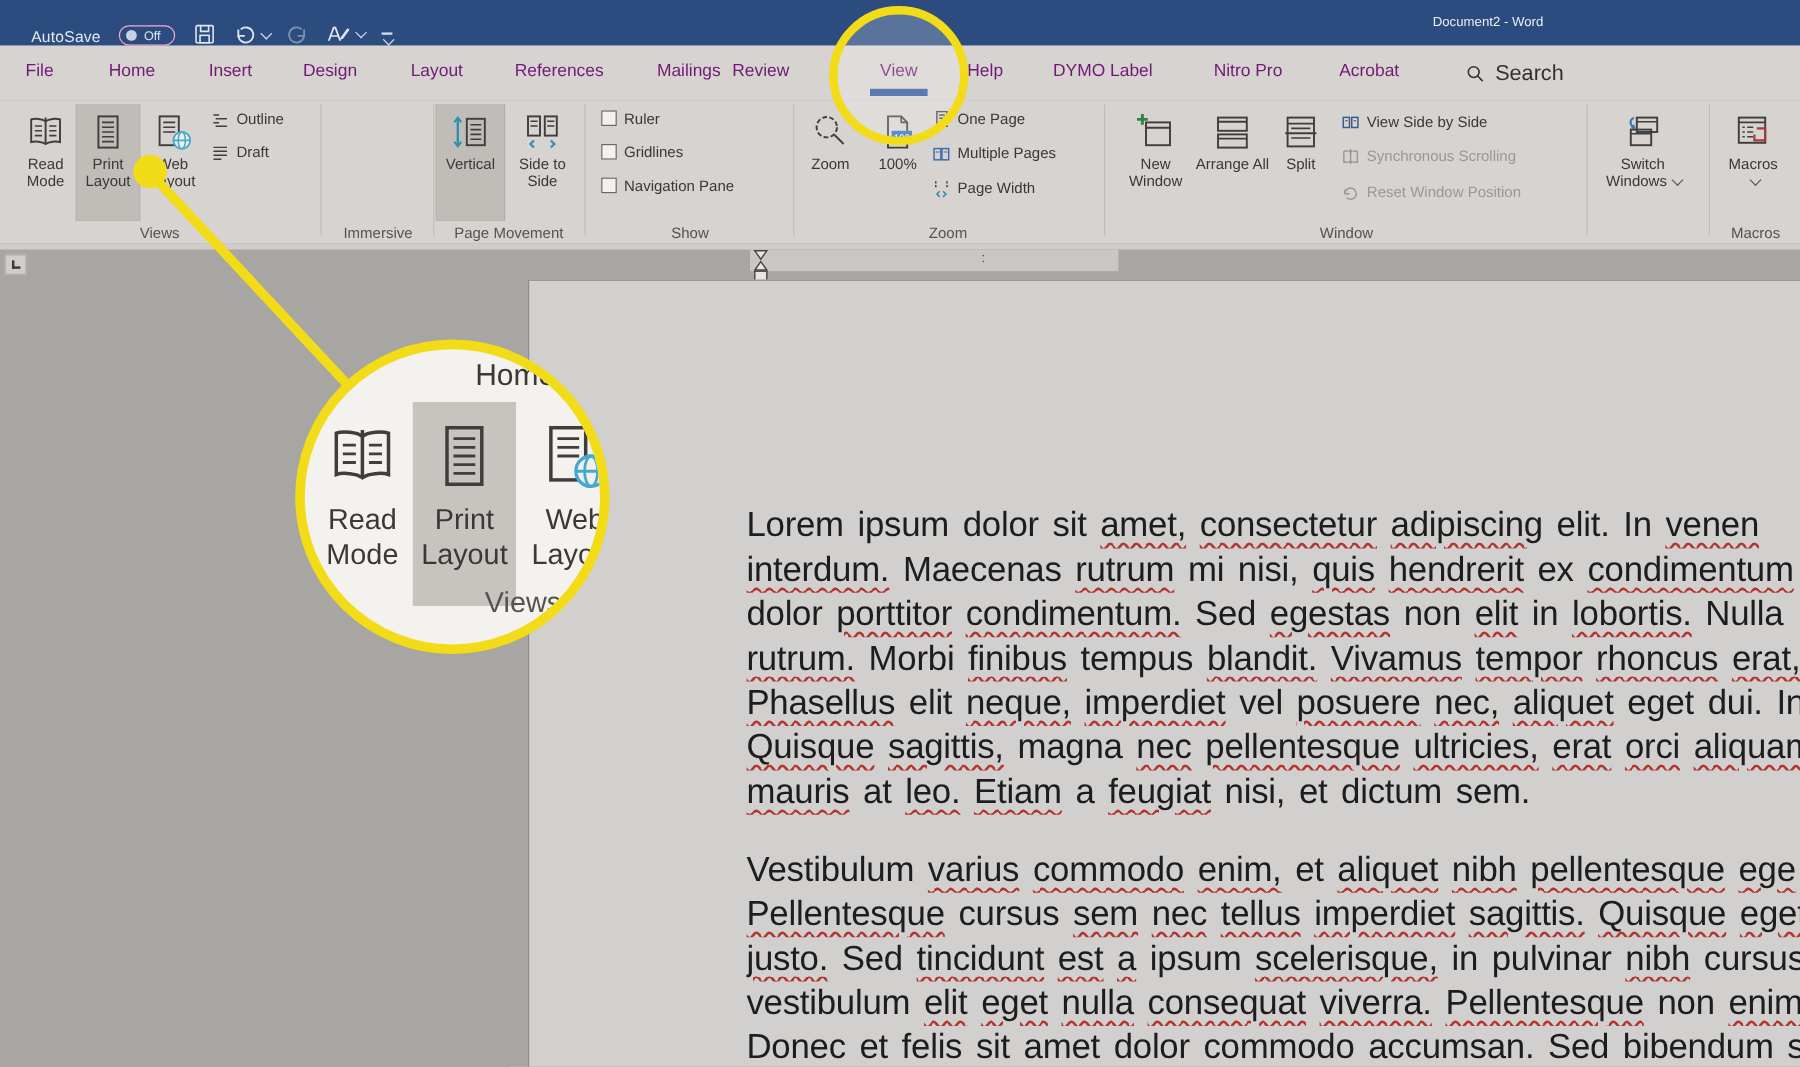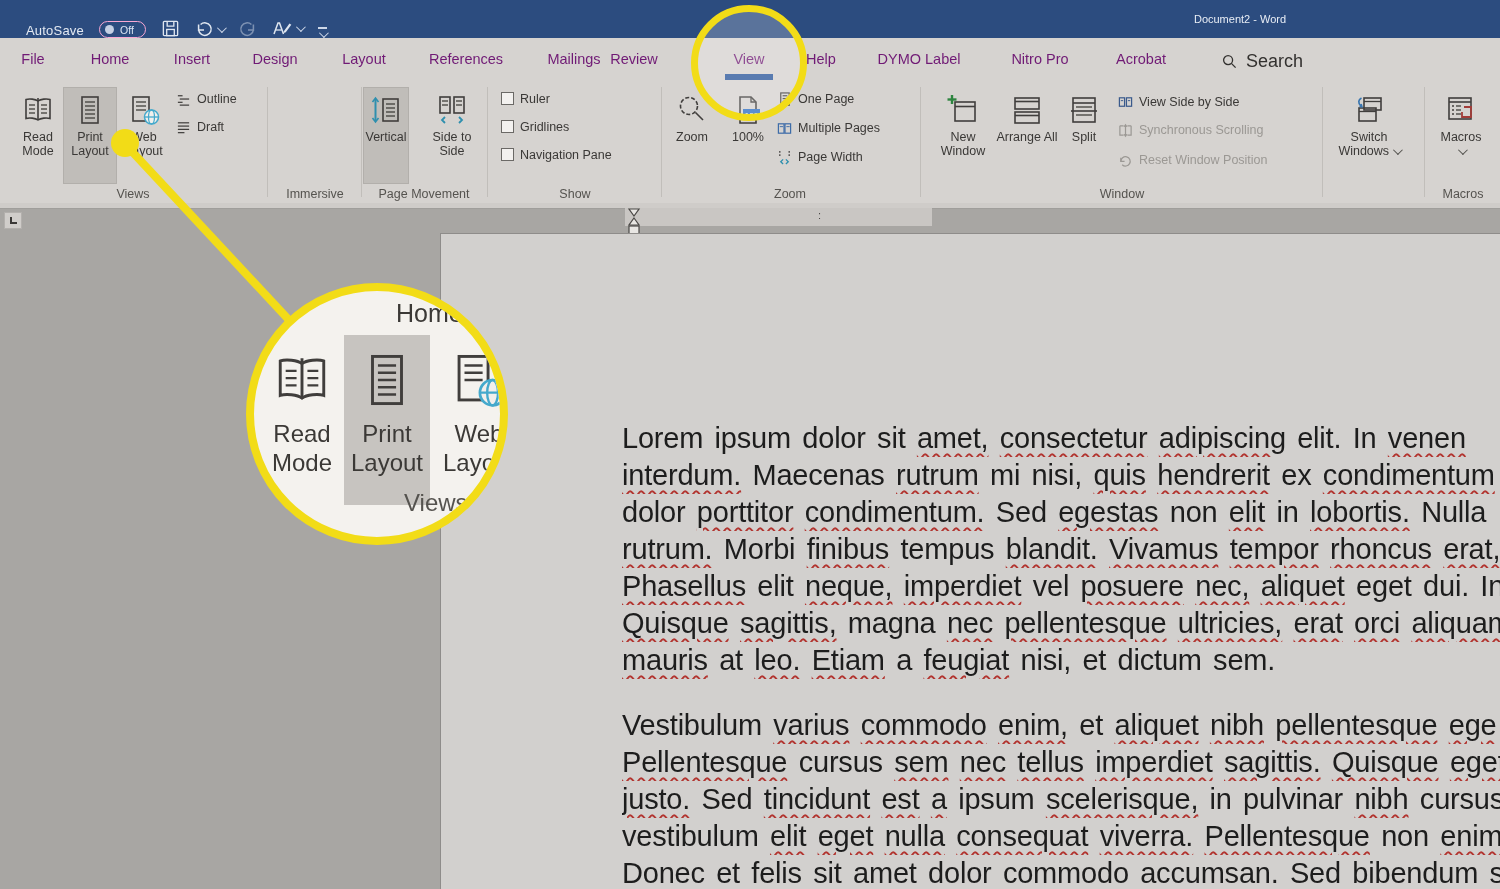--- a/index.html
+++ b/index.html
@@ -347,21 +347,21 @@
         <use href="#i-draft-sm"></use>
       </svg>
     <span>Draft</span>
   </div>
   <div class="grp-label" style="left:8px;width:250px">Views</div>
   <div class="divider" style="left:267px"></div>
 
   <div class="grp-label" style="left:270px;width:90px">Immersive</div>
   <div class="divider" style="left:361px"></div>
 
-  <div class="btn-lg sel" style="left:364px;width:44px">
+  <div class="btn-lg sel" style="left:364px;width:56px">
     <svg width="32" height="32">
         <use href="#i-vertical"></use>
       </svg>
     <span class="lab">Vertical</span>
   </div>
   <div class="btn-lg" style="left:423px;width:58px">
     <svg width="32" height="32">
         <use href="#i-sidetoside"></use>
       </svg>
     <span class="lab">Side to Side</span>

